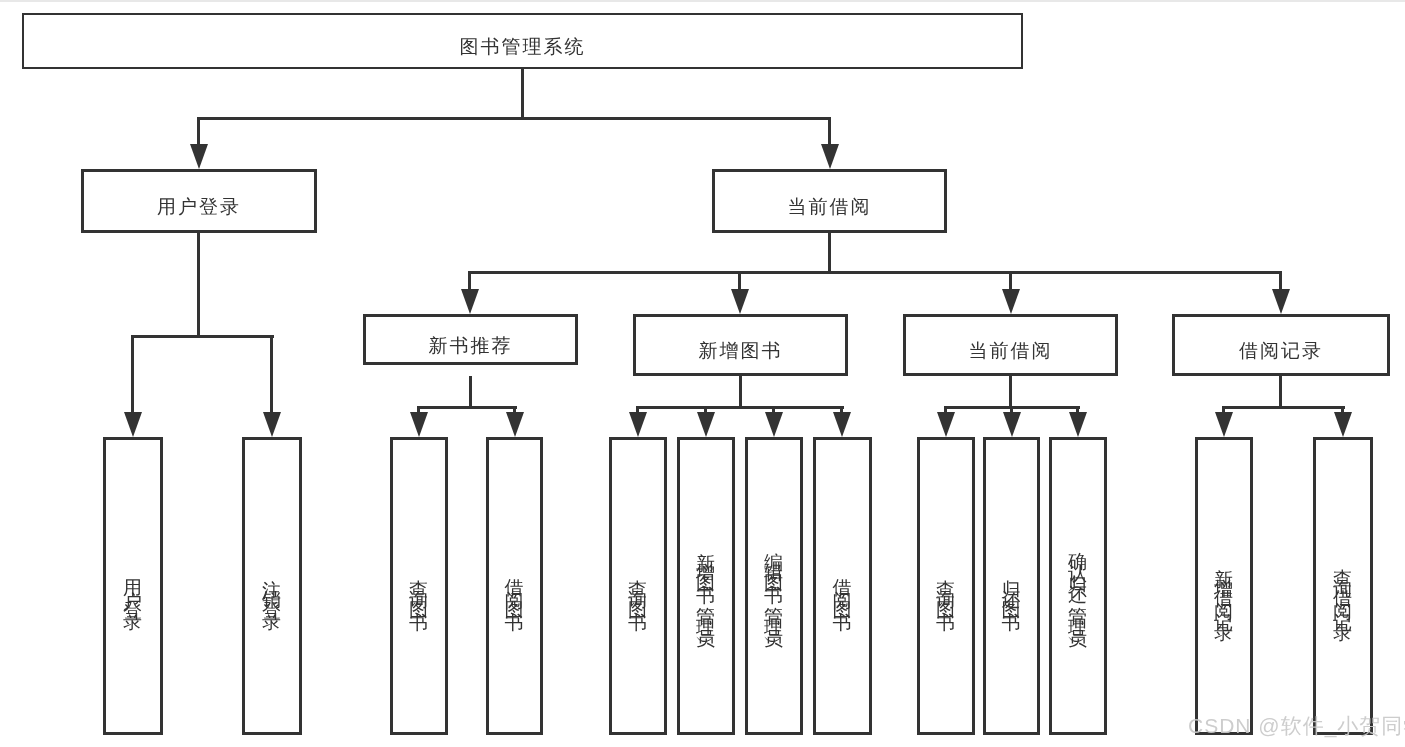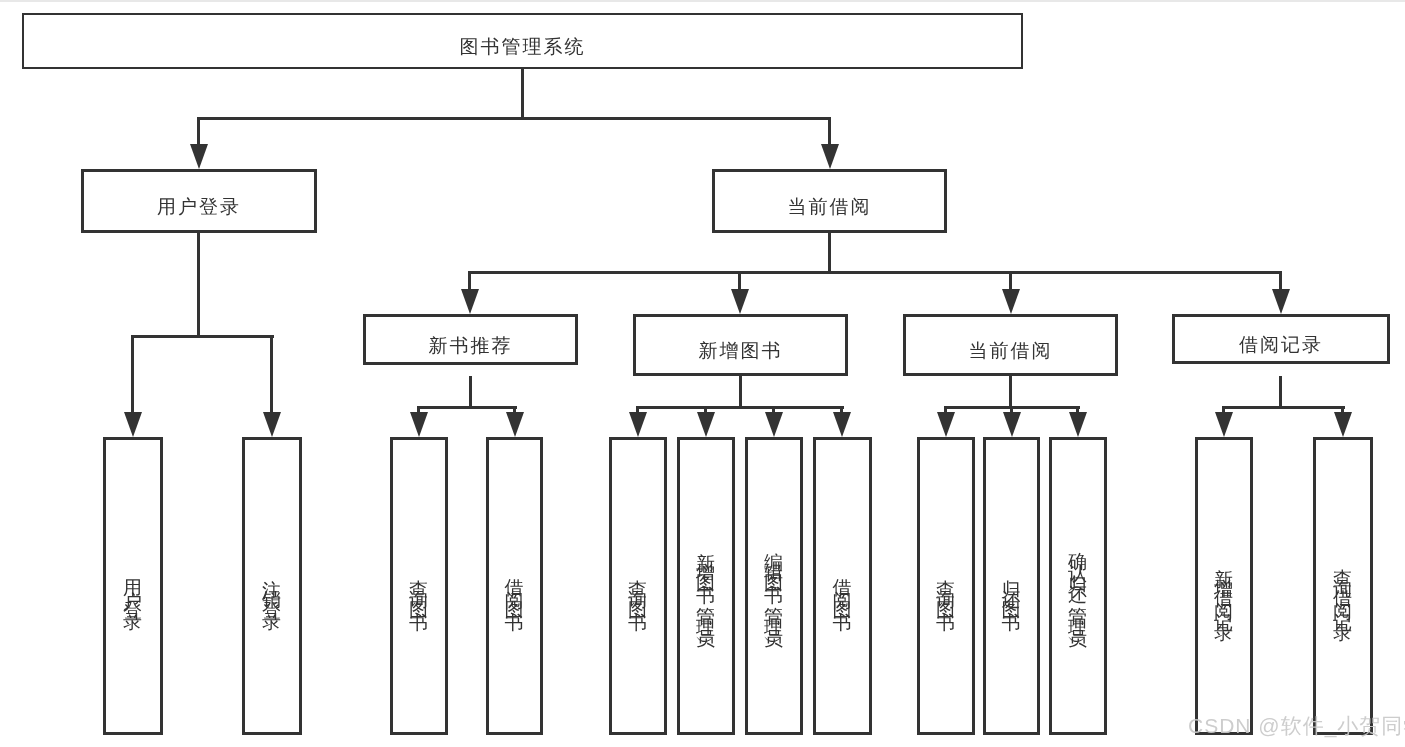--- a/index.html
+++ b/index.html
@@ -108,21 +108,21 @@
 
   <div class="box" style="left:363px;top:314px;width:215px;height:51px;">
     <span class="hlabel">新书推荐</span>
   </div>
   <div class="box" style="left:633px;top:314px;width:215px;height:62px;">
     <span class="hlabel">新增图书</span>
   </div>
   <div class="box" style="left:903px;top:314px;width:215px;height:62px;">
     <span class="hlabel">当前借阅</span>
   </div>
-  <div class="box" style="left:1172px;top:314px;width:218px;height:50px;">
+  <div class="box" style="left:1172px;top:314px;width:218px;height:62px;">
     <span class="hlabel">借阅记录</span>
   </div>
 
   <div class="ln" style="left:469px;top:376px;width:3px;height:32px;"></div>
   <div class="ln" style="left:417px;top:406px;width:100px;height:3px;"></div>
   <div class="ln" style="left:417px;top:408px;width:3px;height:7px;"></div>
   <div class="arrow" style="left:410px;top:412px;"></div>
   <div class="ln" style="left:513px;top:408px;width:3px;height:7px;"></div>
   <div class="arrow" style="left:506px;top:412px;"></div>
 

